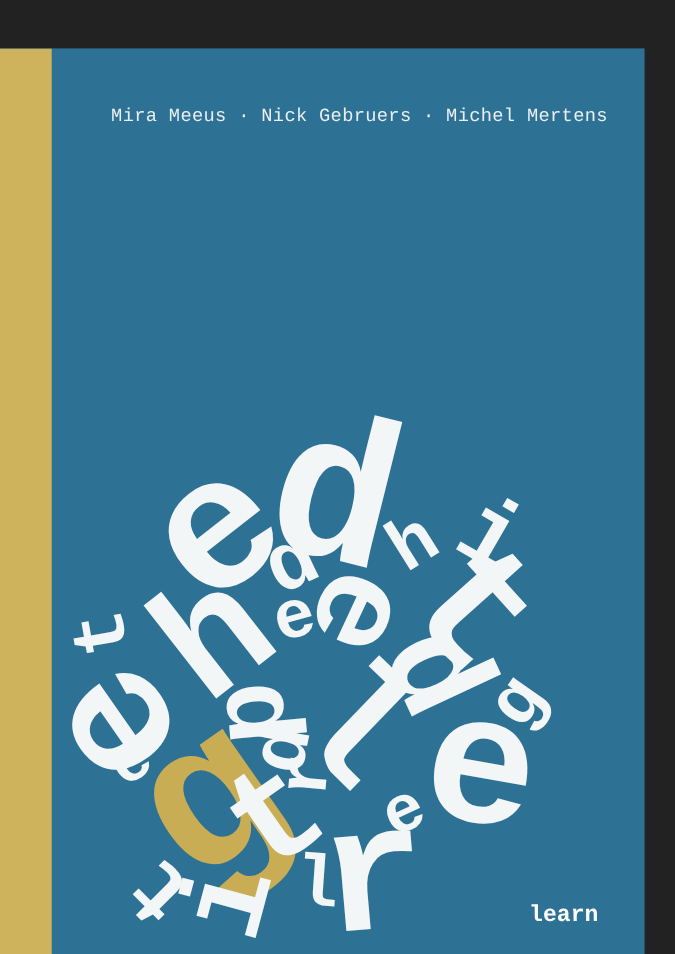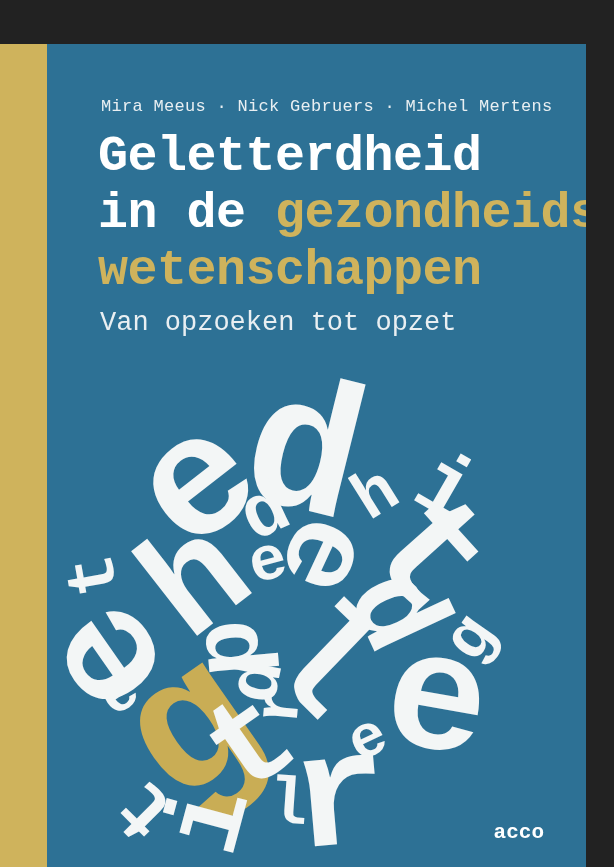--- a/index.html
+++ b/index.html
@@ -60,23 +60,21 @@
 </style>
 </head>
 <body>
 
 <div class="page">
 
   <div class="stripe"></div>
 
   <div class="authors">Mira Meeus · Nick Gebruers · Michel Mertens</div>
 
-  <h1 class="title"><span>Geletterdheid</span><br><span>in de </span><span class="gold-part">gezondheids</span><br><span class="gold-part">wetenschappen</span></h1>
 
-  <div class="subtitle">Van opzoeken tot opzet</div>
 
   <div class="letter-art" id="letter-art">
       <span class="sc" style="left: 200px; top: 443px; font-size: 172px; color: rgb(243, 246, 246); transform: translate(-50%, -50%) rotate(-38deg);">e</span>
       <span class="sc" style="left: 303px; top: 414px; font-size: 188px; color: rgb(243, 246, 246); transform: translate(-50%, -50%) rotate(14deg);">d</span>
       <span class="sc" style="left: 266px; top: 470px; font-size: 75px; color: rgb(243, 246, 246); transform: translate(-50%, -50%) rotate(-25deg);">d</span>
       <span class="sc" style="left: 377px; top: 452px; font-size: 66px; color: rgb(243, 246, 246); transform: translate(-50%, -50%) rotate(-32deg);">h</span>
       <span class="sc" style="left: 444px; top: 447px; font-size: 88px; color: rgb(243, 246, 246); transform: translate(-50%, -50%) rotate(30deg);">i</span>
       <span class="sc" style="left: 427px; top: 514px; font-size: 160px; color: rgb(243, 246, 246); transform: translate(-50%, -50%) rotate(48deg);">t</span>
       <span class="sc" style="left: 96px; top: 531px; font-size: 70px; color: rgb(243, 246, 246); transform: translate(-50%, -50%) rotate(-100deg);">t</span>
       <span class="sc" style="left: 200px; top: 540px; font-size: 148px; color: rgb(243, 246, 246); transform: translate(-50%, -50%) rotate(-38deg);">h</span>
@@ -94,16 +92,16 @@
       <span class="sc" style="left: 437px; top: 659px; font-size: 168px; color: rgb(243, 246, 246); transform: translate(-50%, -50%) rotate(10deg);">e</span>
       <span class="sc" style="left: 368px; top: 696px; font-size: 60px; color: rgb(243, 246, 246); transform: translate(-50%, -50%) rotate(-25deg);">e</span>
       <span class="sc" style="left: 253px; top: 703px; font-size: 130px; color: rgb(243, 246, 246); transform: translate(-50%, -50%) rotate(-35deg);">t</span>
       <span class="sc" style="left: 212px; top: 776px; font-size: 108px; color: rgb(243, 246, 246); transform: translate(-50%, -50%) rotate(-75deg);">i</span>
       <span class="sc" style="left: 147px; top: 764px; font-size: 82px; color: rgb(243, 246, 246); transform: translate(-50%, -50%) rotate(-135deg);">t</span>
       <span class="sc" style="left: 288px; top: 762px; font-size: 66px; color: rgb(243, 246, 246); transform: translate(-50%, -50%) rotate(4deg);">l</span>
       <span class="sc" style="left: 340px; top: 757px; font-size: 162px; color: rgb(243, 246, 246); transform: translate(-50%, -50%) rotate(-5deg);">r</span>
     </div>
 
   <div class="logo">
-    <div class="logo-learn">acco</div>
+    <div class="logo-learn">learn</div>
   </div>
 
 </div>
 
 </body></html>

